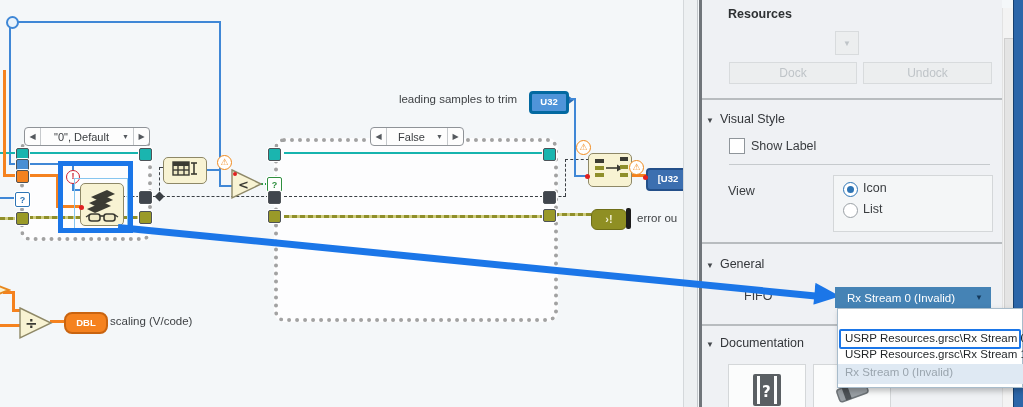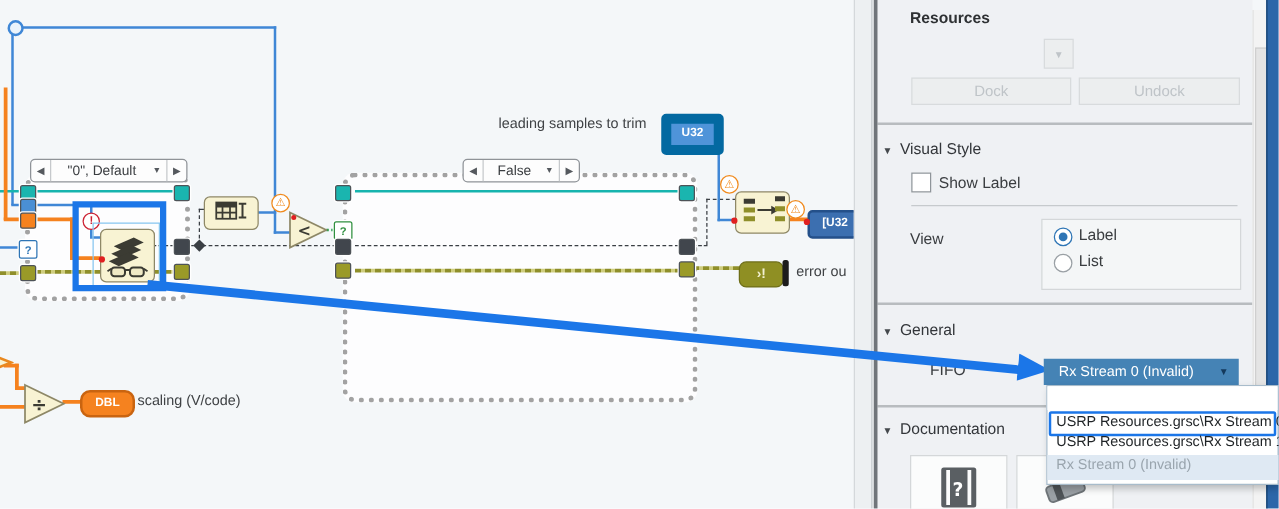--- a/index.html
+++ b/index.html
@@ -178,21 +178,21 @@
     <div class="tunnel t-teal" style="left:543px;top:148px;"></div>
     <div class="tunnel t-dark" style="left:543px;top:191px;"></div>
     <div class="tunnel t-olive" style="left:543px;top:209px;"></div>
 
     <div class="dash-h" style="left:554px;top:196px;width:12px;"></div>
     <div class="dash-v" style="left:565px;top:159px;height:37px;"></div>
     <div class="dash-h" style="left:565px;top:159px;width:24px;"></div>
     <div class="olive-h" style="left:554px;top:213px;width:38px;"></div>
 
     <div class="dlabel" style="left:390px;top:93px;width:136px;text-align:center;">leading samples to trim</div>
-    <div class="term" style="left:529px;top:91px;width:34px;height:17px;background:#4f94d9;border:8px solid #0369a1;border-radius:4px;line-height:16px;">U32</div>
+    <div class="term" style="left:529px;top:91px;width:34px;height:17px;background:#4f94d9;border:3px solid #0369a1;border-radius:4px;line-height:16px;">U32</div>
     <div class="abs" style="left:566px;top:94px;width:0;height:0;border-left:8px solid #2a6db5;border-top:6px solid transparent;border-bottom:6px solid transparent;"></div>
     <div class="wire-h blue" style="left:570px;top:98px;width:6px;"></div>
     <div class="wire-v blue" style="left:574px;top:98px;height:79px;"></div>
     <div class="wire-h blue" style="left:574px;top:175px;width:15px;"></div>
 
     <div class="lvnode" style="left:588px;top:153px;width:42px;height:32px;">
       <svg width="42" height="32" viewBox="0 0 42 32">
         <rect x="6" y="5" width="9" height="4" fill="#3b3b33"></rect>
         <rect x="6" y="12" width="9" height="4" fill="#8f8f2a"></rect>
         <rect x="6" y="19" width="9" height="4" fill="#8f8f2a"></rect>
@@ -254,21 +254,21 @@
     <div class="pbtn" style="left:161px;top:62px;width:127px;height:20px;">Undock</div>
     <div class="pdivider" style="top:98px;"></div>
 
     <div class="phead" style="left:4px;top:112px;"><span class="tri">▼</span><span>Visual Style</span></div>
     <div class="abs" style="left:27px;top:138px;width:14px;height:14px;background:#fff;border:1px solid #8f959a;"></div>
     <div class="plabel" style="left:49px;top:139px;">Show Label</div>
     <div class="thindiv" style="left:27px;top:164px;width:261px;"></div>
     <div class="plabel" style="left:26px;top:184px;">View</div>
     <div class="groupbox" style="left:131px;top:175px;width:158px;height:55px;"></div>
     <div class="radio sel" style="left:141px;top:182px;"></div>
-    <div class="plabel" style="left:161px;top:181px;">Label</div>
+    <div class="plabel" style="left:161px;top:181px;">Icon</div>
     <div class="radio" style="left:141px;top:203px;"></div>
     <div class="plabel" style="left:161px;top:202px;">List</div>
     <div class="pdivider" style="top:242px;"></div>
 
     <div class="phead" style="left:4px;top:257px;"><span class="tri">▼</span><span>General</span></div>
     <div class="plabel" style="left:42px;top:289px;">FIFO</div>
     <div class="pdivider" style="top:324px;"></div>
 
     <div class="phead" style="left:4px;top:336px;"><span class="tri">▼</span><span>Documentation</span></div>
     <div class="abs" style="left:26px;top:364px;width:76px;height:43px;background:#fbfcfc;border:1px solid #d4d7d9;">

